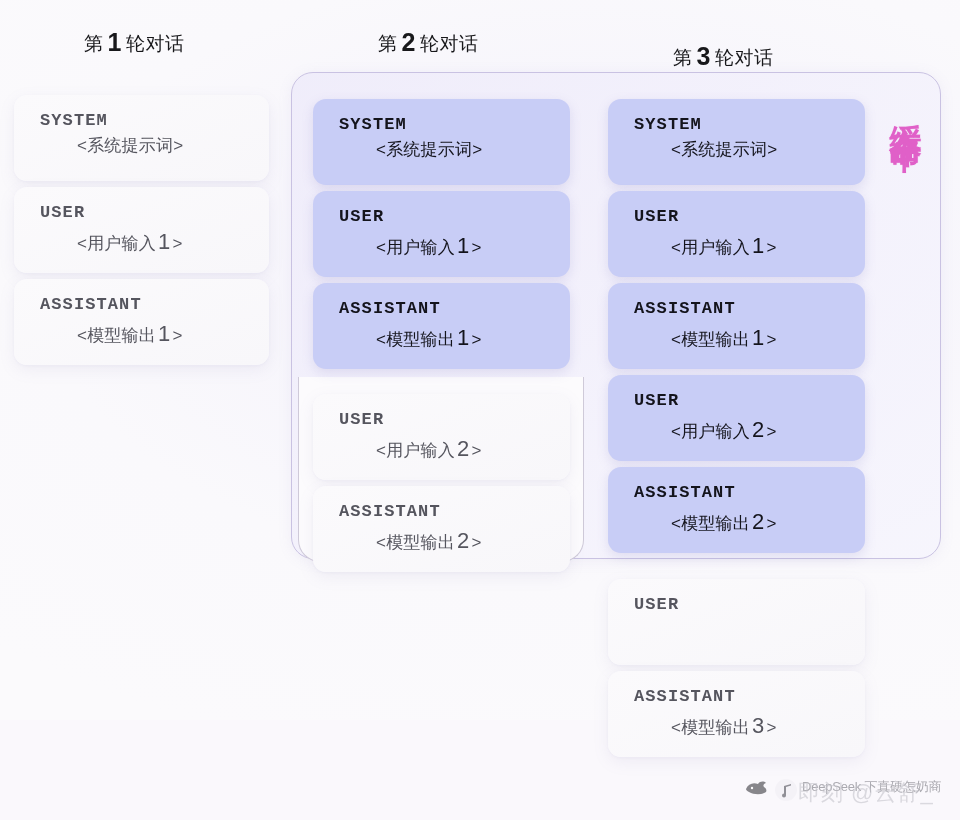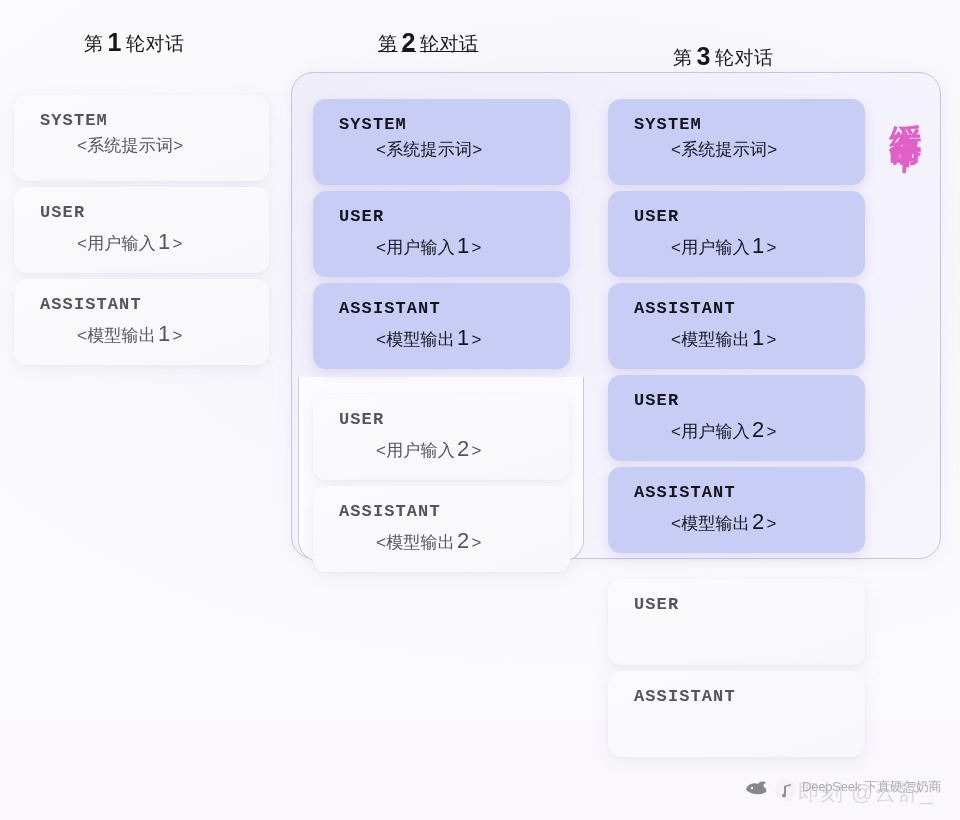--- a/index.html
+++ b/index.html
@@ -37,21 +37,21 @@
     font-family: "Liberation Sans", "DejaVu Sans", sans-serif;
   }
   .col-header .num {
     font-size: 25px;
     font-weight: 700;
     padding: 0 4px;
     position: relative;
     top: 1px;
   }
   #hdr1 { left: 84px;  top: 27px; }
-  #hdr2 { left: 378px; top: 27px; text-decoration: underline; }
+  #hdr2 { left: 378px; top: 27px; }
   #hdr3 { left: 673px; top: 41px; }
 
   
   .region {
     position: absolute;
     border-radius: 22px;
     pointer-events: none;
   }
   #region-big {
     left: 291px;
@@ -251,20 +251,21 @@
       </div>
       <div class="card cached" style="left: 608px; top: 467px; width: 257px; height: 86px;">
         <div class="role">ASSISTANT</div>
         <div class="content"><span>&lt;模型输出</span><span class="idx">2</span><span>&gt;</span></div>
       </div>
       <div class="card plain" style="left: 608px; top: 579px; width: 257px; height: 86px;">
         <div class="role">USER</div>
       </div>
       <div class="card plain" style="left: 608px; top: 671px; width: 257px; height: 86px;">
         <div class="role">ASSISTANT</div>
+        <div class="content"><span>&lt;模型输出</span><span class="idx">3</span><span>&gt;</span></div>
       </div>
     </div>
 
   <div id="cache-hit">缓存命中</div>
 
   <div id="watermark">
     <svg class="wm-whale" width="26" height="18" viewBox="0 0 26 18">
       <path d="M2 11 C4 6,9 4,14 6 C16 3,20 3,22 5 C19 6,19 8,20 9 C22 10,23 12,22 14 C18 17,10 17,5 14 C3 13,2 12,2 11 Z" fill="#2a2a30"></path>
       <circle cx="8" cy="10" r="1.2" fill="#ffffff"></circle>
     </svg>

